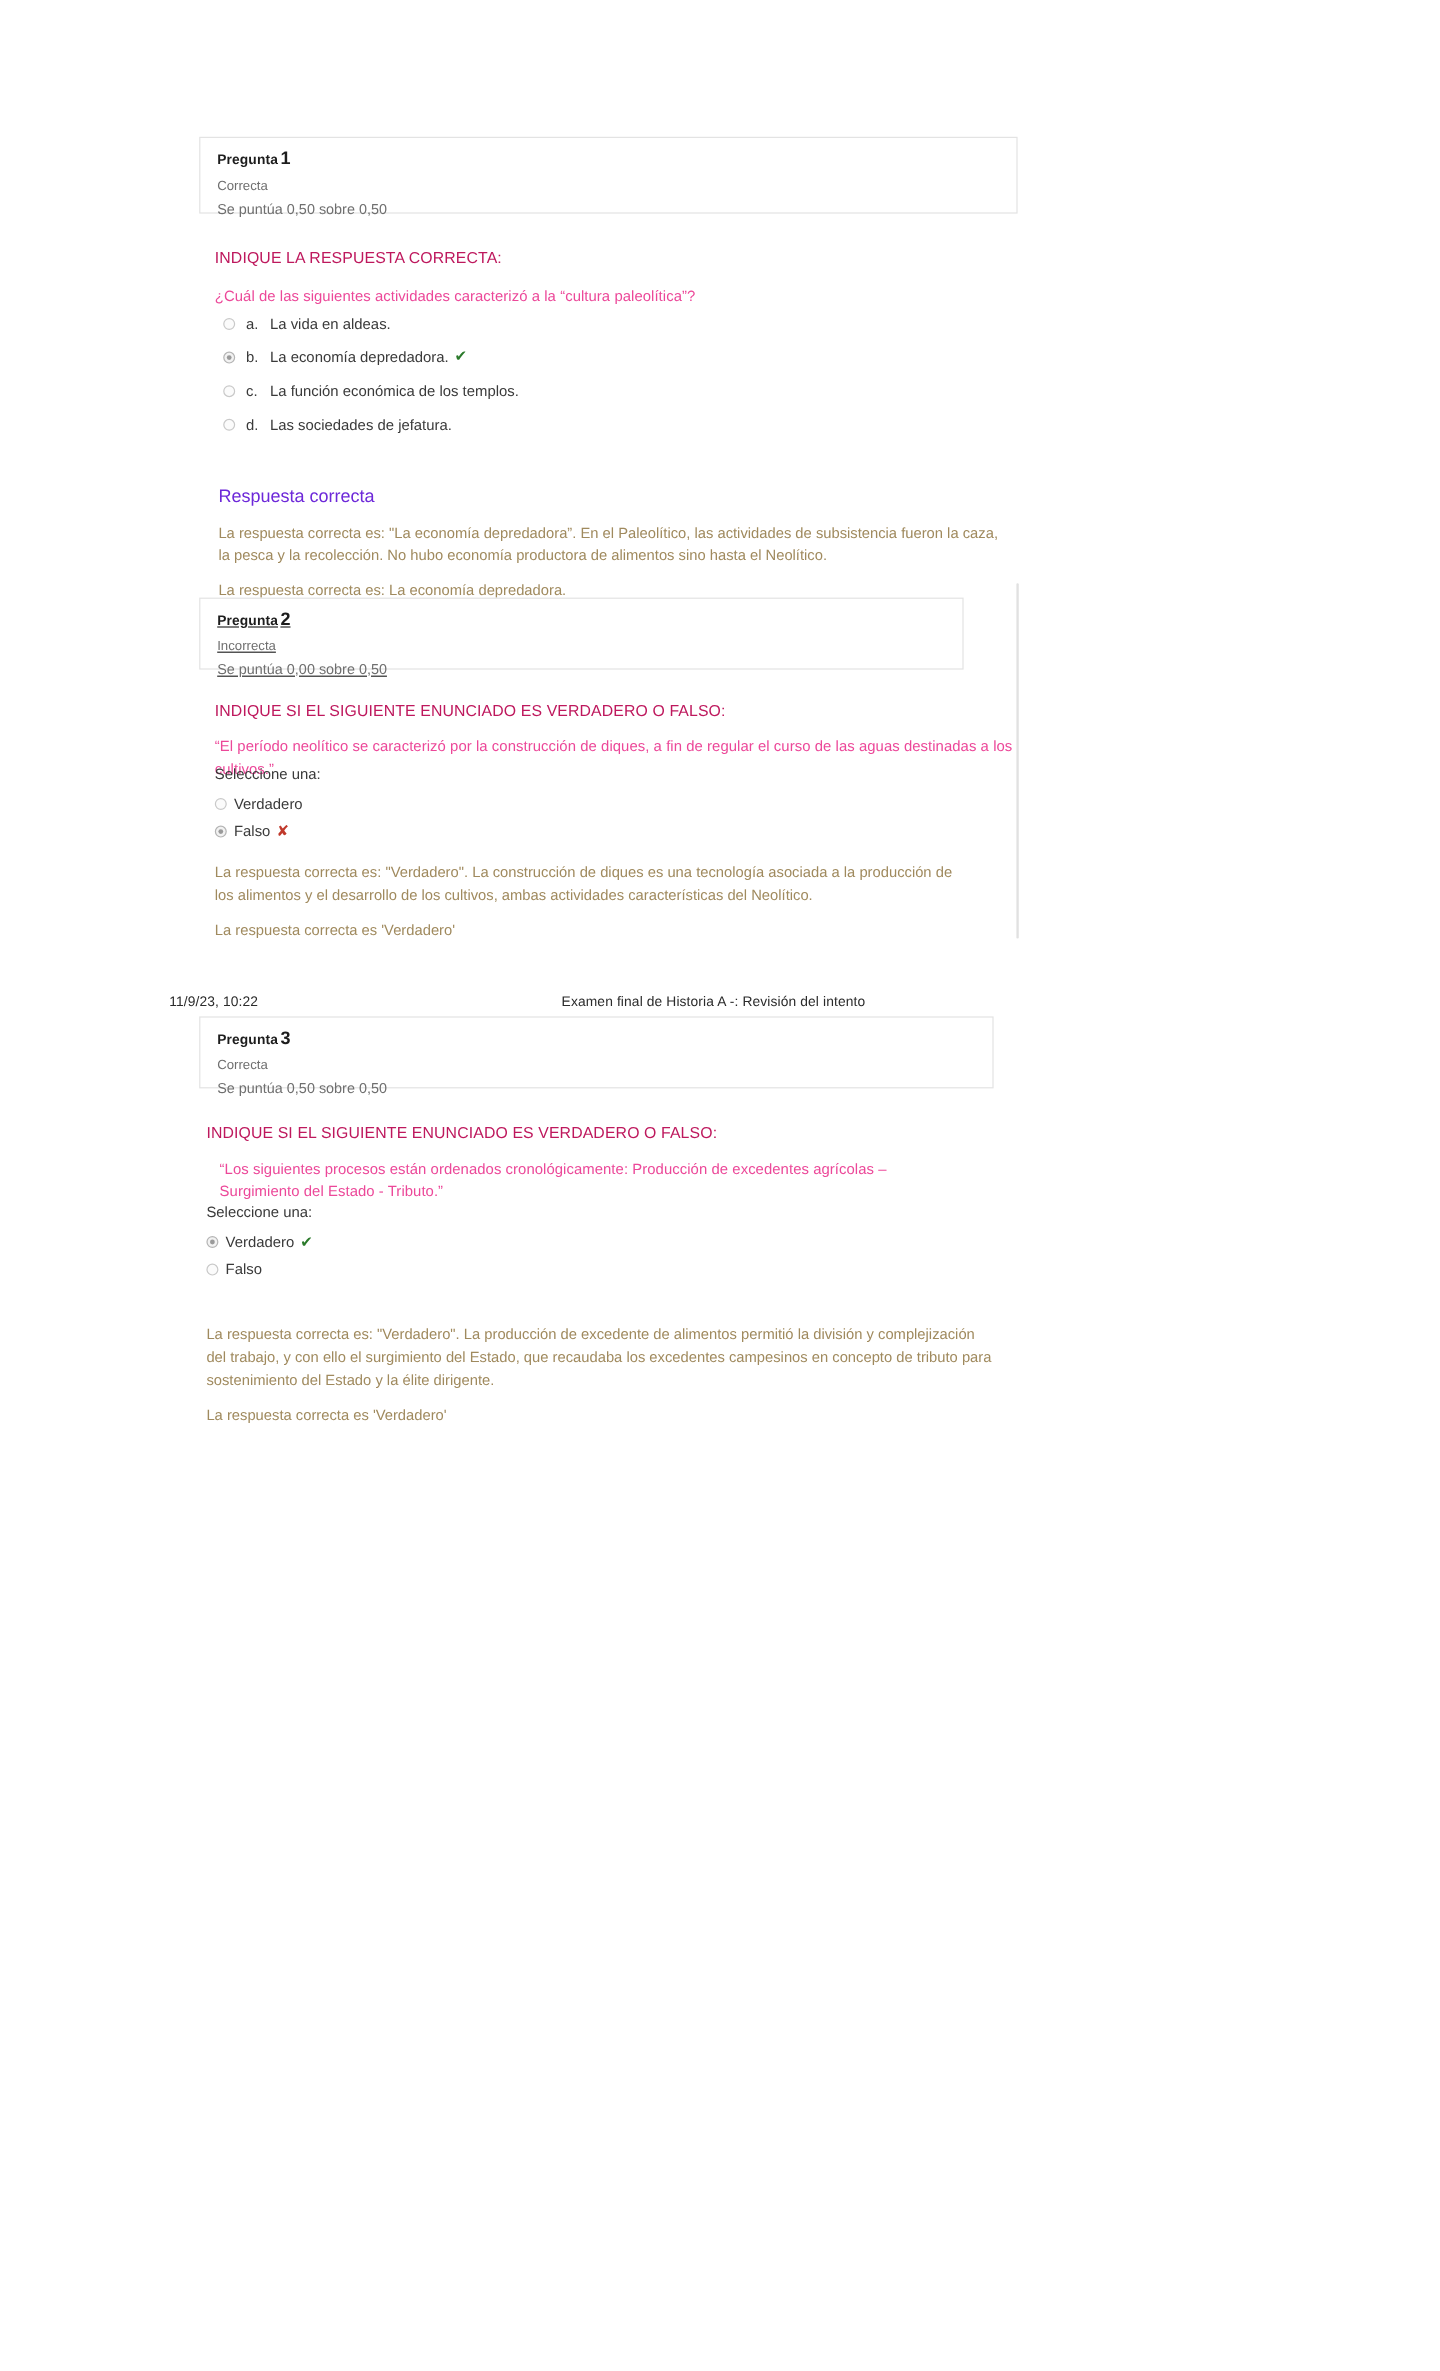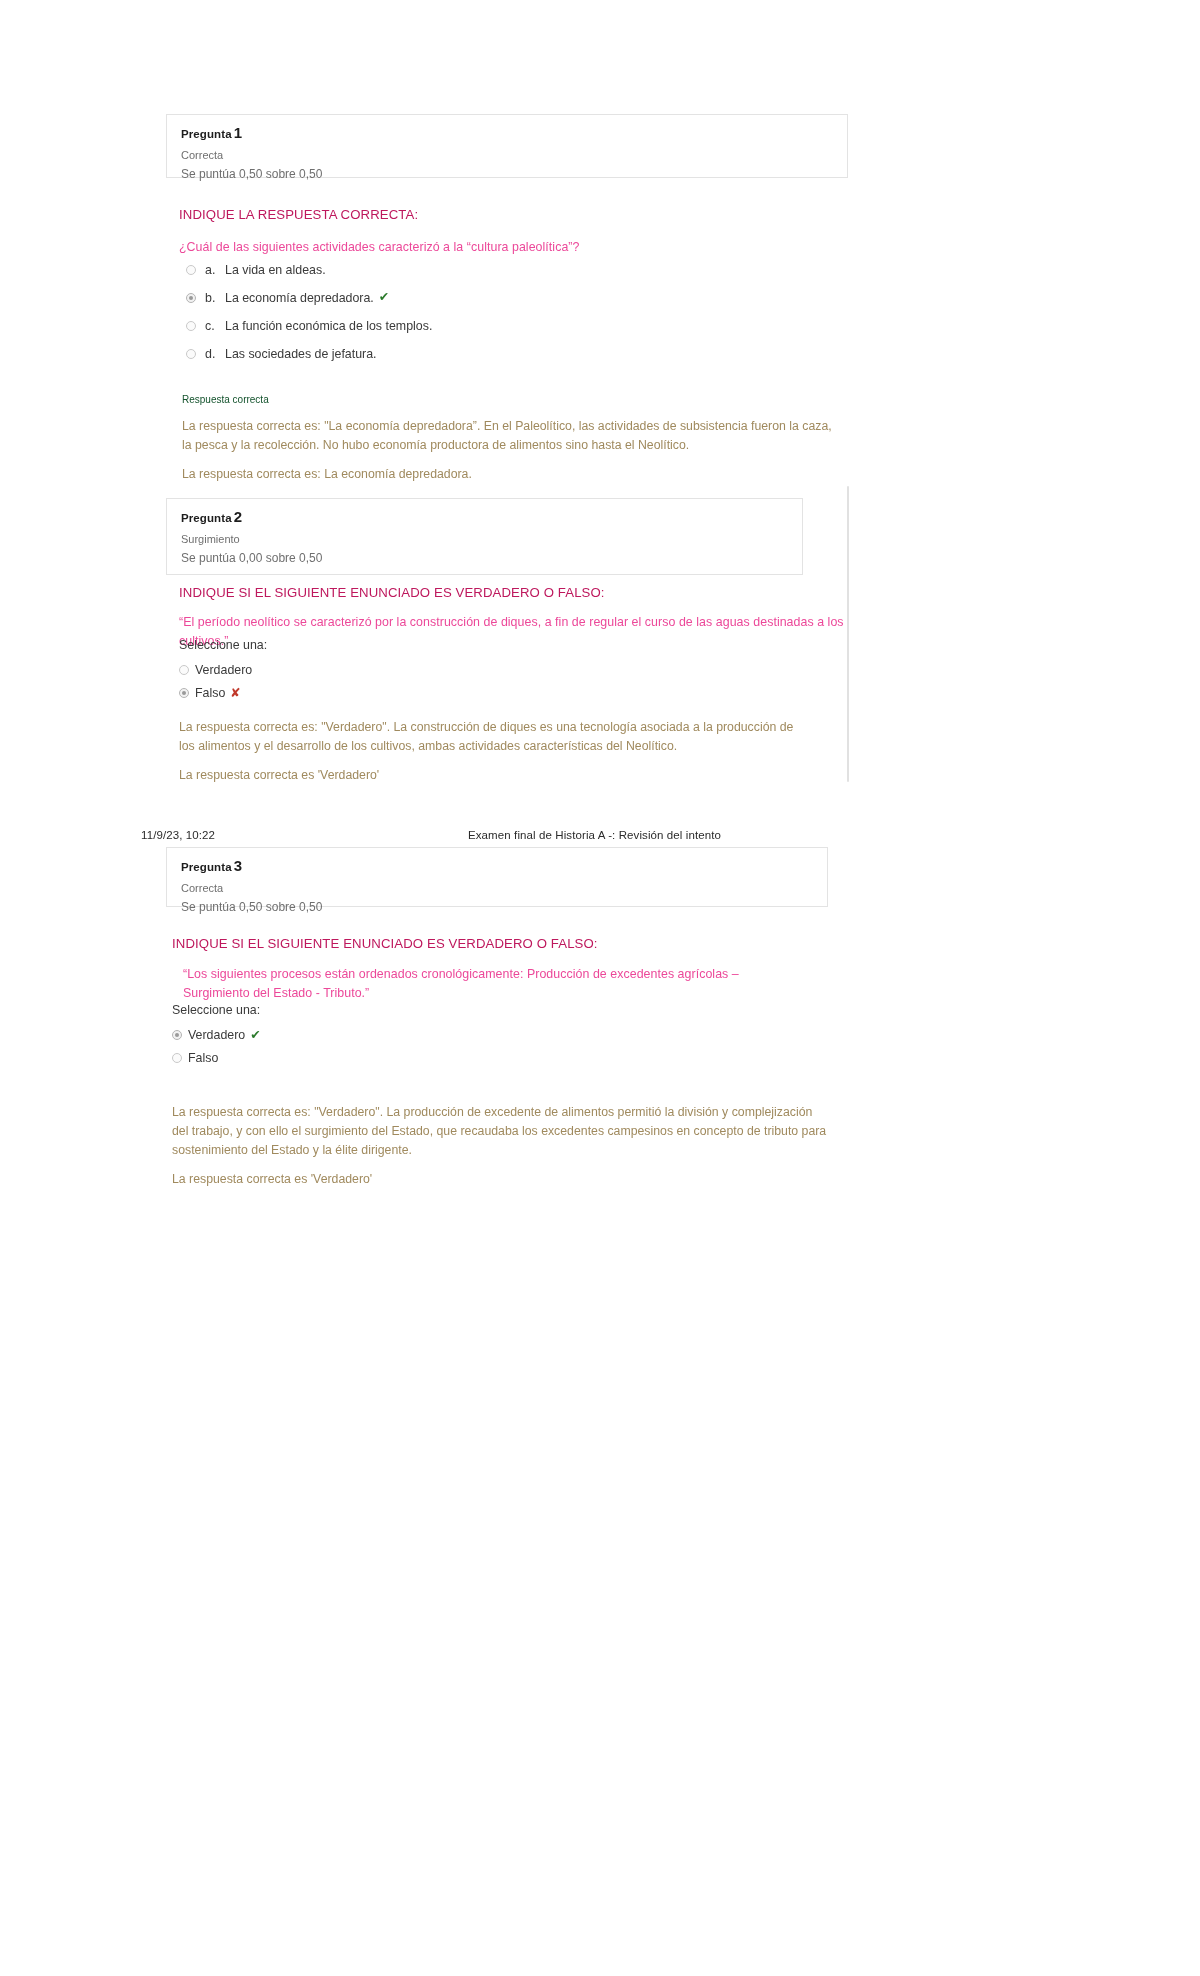--- a/index.html
+++ b/index.html
@@ -143,23 +143,23 @@
     margin-bottom: 7px;
     font-size: 12.4px;
     color: #3a3a3a;
     line-height: 1.3;
   }
   .tf-row .radio { margin-top: 0; margin-right: 6px; }
 
   
   .feedback { position: absolute; }
   .fb-title {
-    font-size: 10px;
-    color: #14532d;
-    margin: 1px 0 11px 0;
+    font-size: 15px;
+    color: #6d28d9;
+    margin: 12px 0 11px 0;
     line-height: 1.3;
   }
   .fb-body {
     font-size: 12.3px;
     color: #a08a5e;
     line-height: 1.55;
     margin: 0 0 11px 0;
   }
   .fb-right {
     font-size: 12.3px;
@@ -228,25 +228,25 @@
       <span class="opt-text">Las sociedades de jefatura.</span>
     </div>
   </div>
 
   <div class="feedback" style="left:182px; top:392px; width:660px;">
     <p class="fb-title">Respuesta correcta</p>
     <p class="fb-body">La respuesta correcta es: "La economía depredadora”. En el Paleolítico, las actividades de subsistencia fueron la caza, la pesca y la recolección. No hubo economía productora de alimentos sino hasta el Neolítico.</p>
     <p class="fb-right">La respuesta correcta es: La economía depredadora.</p>
   </div>
 
-  <div class="qbox" style="left:166px; top:498px; width:637px; height:77px;">
+  <div class="qbox" style="left:166px; top:498px; width:637px; height:60px;text-decoration:underline;">
     <p class="qno">
       <span>Pregunta</span><span class="num">2</span>
     </p>
-    <p class="qstate">Surgimiento</p>
+    <p class="qstate">Incorrecta</p>
     <p class="qgrade">Se puntúa 0,00 sobre 0,50</p>
   </div>
 
   <div class="qtext-block" style="left:179px; top:583px; width:680px;">
     <p class="qprompt" style="margin-bottom:11px;">INDIQUE SI EL SIGUIENTE ENUNCIADO ES VERDADERO O FALSO:</p>
     <p class="qstatement">“El período neolítico se caracterizó por la construcción de diques, a fin de regular el curso de las aguas destinadas a los cultivos.”</p>
   </div>
 
   <div class="answers" style="left:179px; top:638px; width:400px;">
     <p class="select-label">Seleccione una:</p>

